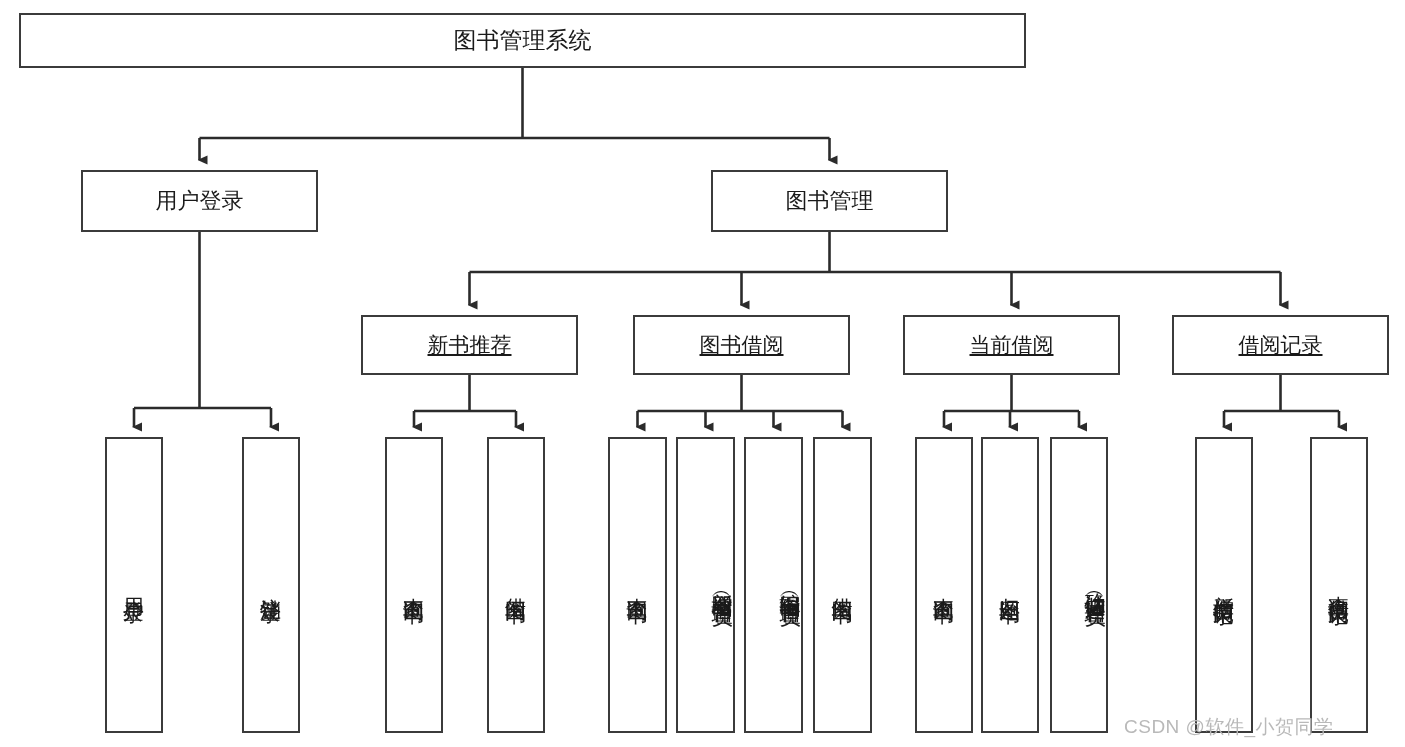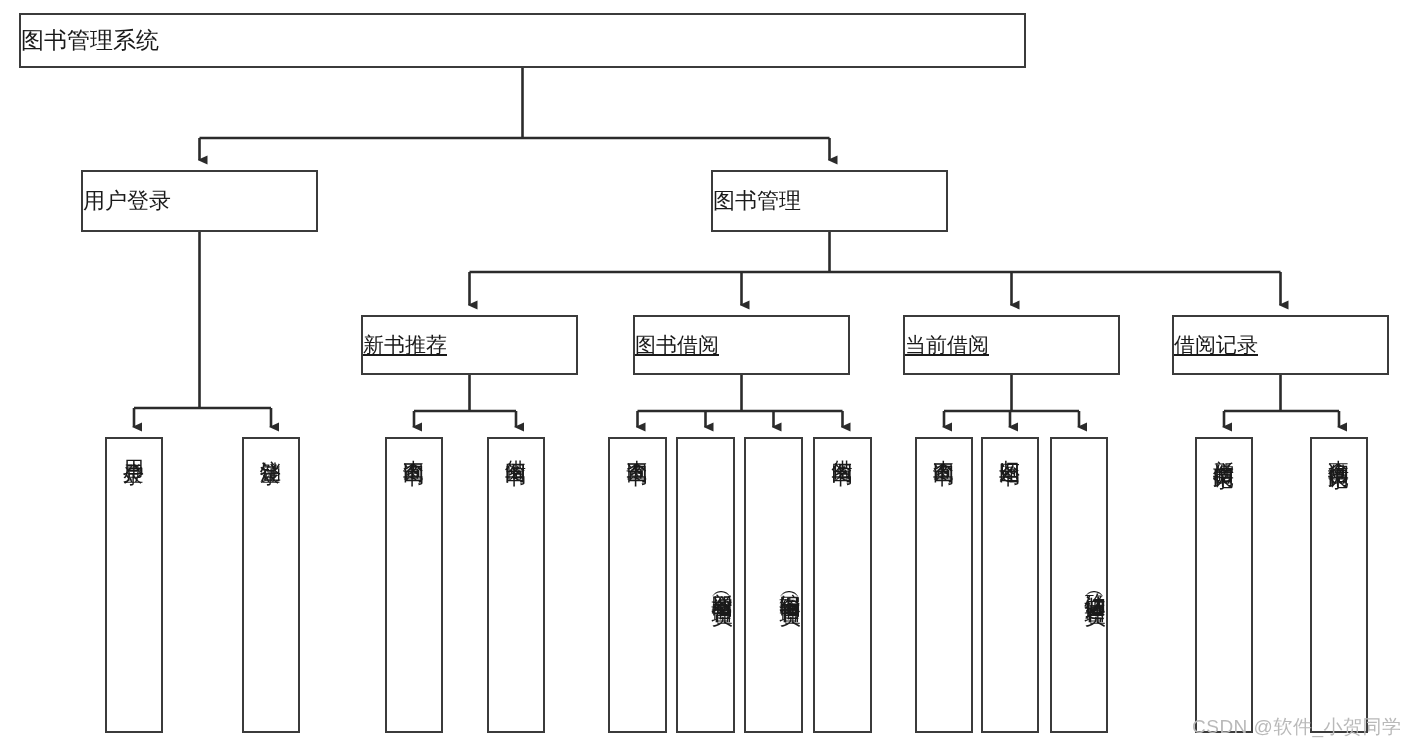--- a/index.html
+++ b/index.html
@@ -24,20 +24,21 @@
     width: 1405px;
     height: 747px;
   }
   .node-box {
     position: absolute;
     box-sizing: border-box;
     border: 2px solid #3b3b3b;
     background: #ffffff;
     display: flex;
     align-items: center;
+    justify-content: center;
     color: #1a1a1a;
   }
   .node-box.level0 { font-size: 23px; }
   .node-box.level1 { font-size: 22px; }
   .node-box.level2 { font-size: 21px; text-decoration: underline; }
   .node-box.leaf {
     font-size: 21px;
     writing-mode: vertical-rl;
     text-orientation: upright;
     letter-spacing: 2px;
@@ -170,14 +171,14 @@
   <div class="node-box leaf top-aligned" style="left: 1050px; top: 437px; width: 58px; height: 296px;">
     <span class="node-label">确认归还（管理员）</span>
   </div>
   <div class="node-box leaf" style="left: 1195px; top: 437px; width: 58px; height: 296px;">
     <span class="node-label">新增借阅记录</span>
   </div>
   <div class="node-box leaf" style="left: 1310px; top: 437px; width: 58px; height: 296px;">
     <span class="node-label">查询借阅记录</span>
   </div>
 
-  <div id="watermark" style="left: 1192px; top: 714px;">CSDN @软件_小贺同学</div>
+  <div id="watermark" style="left: 1124px; top: 714px;">CSDN @软件_小贺同学</div>
 </div>
 
 </body></html>

